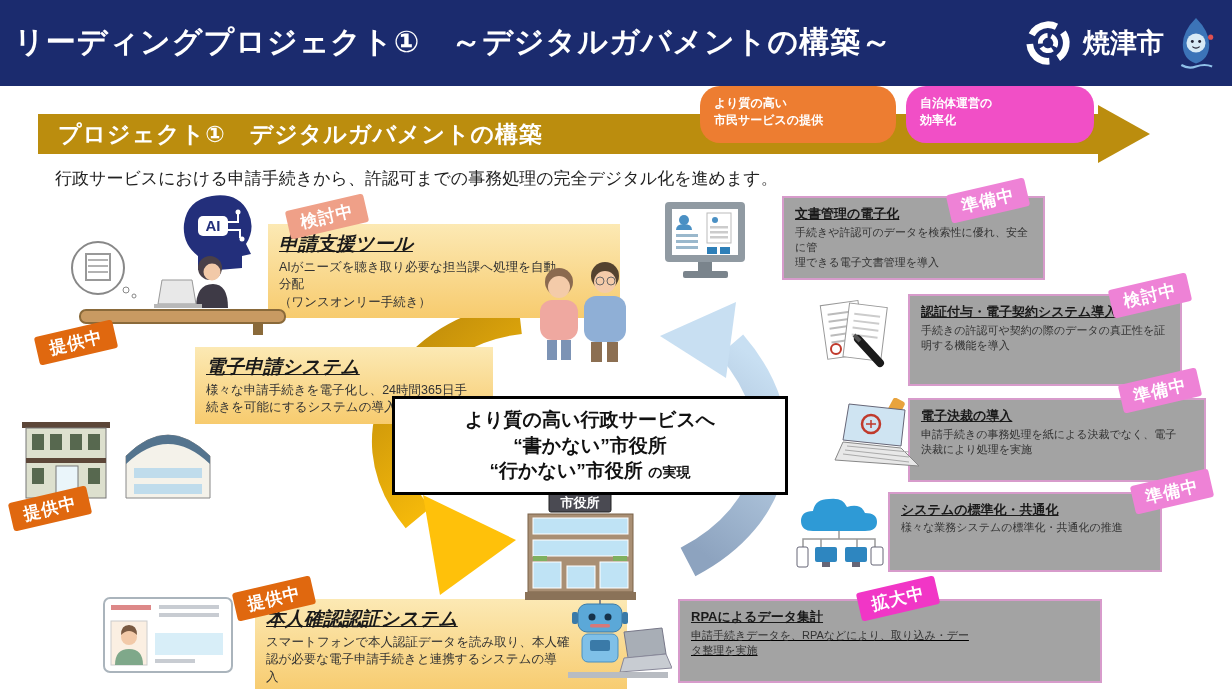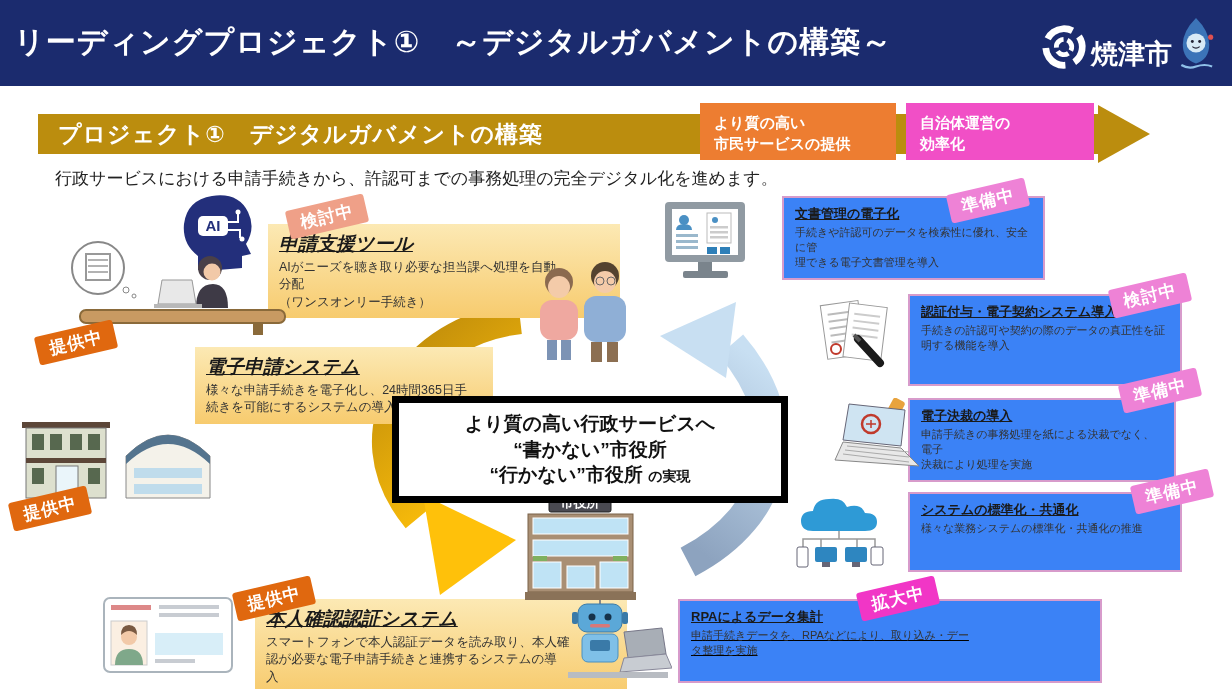--- a/index.html
+++ b/index.html
@@ -1,71 +1,71 @@
 <!DOCTYPE html>
 <html><head>
 <meta charset="utf-8">
 <style>
   html,body{margin:0;padding:0;background:#fff;}
   .slide{position:relative;width:1232px;height:689px;overflow:hidden;background:#fff;
          font-family:"Liberation Sans","DejaVu Sans",sans-serif;}
   
   .topbar{position:absolute;left:0;top:0;width:1232px;height:86px;background:#1B2B6E;text-decoration:underline;}
   .topbar-title{position:absolute;left:14px;top:22px;font-size:30px;font-weight:bold;color:#fff;letter-spacing:1px;}
-  .topbar-right{position:absolute;right:14px;top:14px;display:flex;align-items:flex-end;gap:2px;}
+  .topbar-right{position:absolute;right:14px;top:14px;display:flex;align-items:center;gap:10px;}
   .city-name{font-size:27px;font-weight:bold;color:#fff;}
   
   .band{position:absolute;left:38px;top:114px;width:1062px;height:40px;background:#BB8D0E;z-index:1;}
   .band-arrowhead{position:absolute;left:1098px;top:105px;width:0;height:0;z-index:1;
     border-top:29px solid transparent;border-bottom:29px solid transparent;border-left:52px solid #BB8D0E;}
   .band-title{position:absolute;left:58px;top:119px;z-index:2;font-size:23px;font-weight:bold;color:#fff;letter-spacing:1px;}
-  .goal{position:absolute;top:103px;height:57px;z-index:3;color:#fff;font-weight:bold;font-size:15px;
-        padding:9px 14px;box-sizing:border-box;white-space:pre-line;line-height:1.4;}
+  .goal{position:absolute;top:86px;height:57px;z-index:3;color:#fff;font-weight:bold;font-size:12px;
+        padding:9px 14px;box-sizing:border-box;white-space:pre-line;line-height:1.4;border-radius:20px;}
   .goal-orange{left:700px;width:196px;background:#ED7D31;}
   .goal-pink{left:906px;width:188px;background:#F14FC6;}
   .lead{position:absolute;left:55px;top:167px;font-size:17px;color:#222;}
   
   .card{position:absolute;z-index:2;padding:7px 11px;box-sizing:border-box;}
   .card-amber{background:linear-gradient(180deg,#FCE9B4 0%,#F7CB6E 100%);}
-  .card-pink{background:#3b82f6;border:2px solid #D79BCB;}
+  .card-pink{background:#a3a3a3;border:2px solid #D79BCB;}
   .card-title{font-weight:bold;text-decoration:underline;color:#1a1a1a;margin-bottom:2px;}
   .card-amber .card-title{font-size:19px;font-style:italic;}
   .card-pink .card-title{font-size:13px;}
   .card-body{color:#333;white-space:pre-line;line-height:1.38;}
   .card-amber .card-body{font-size:12.5px;}
   .card-pink .card-body{font-size:11px;}
   .c1{left:268px;top:224px;width:352px;}
   .c2{left:195px;top:347px;width:298px;min-height:74px;}
   .c3{left:63px;top:503px;width:315px;min-height:76px;}
   .c4{left:255px;top:599px;width:372px;}
   .c5{left:782px;top:196px;width:263px;min-height:80px;}
   .c6{left:908px;top:294px;width:274px;min-height:92px;}
-  .c7{left:908px;top:398px;width:268px;min-height:84px;}
-  .c8{left:908px;top:492px;width:274px;min-height:80px;}
+  .c7{left:908px;top:398px;width:298px;min-height:84px;}
+  .c8{left:888px;top:492px;width:274px;min-height:80px;font-family:Liberation Mono, monospace;}
   .c9{left:678px;top:599px;width:424px;min-height:84px;text-decoration:underline;}
   
   .badge{position:absolute;z-index:5;color:#fff;font-weight:bold;font-size:17px;padding:3px 13px;
          border-radius:3px;transform:rotate(-13deg);letter-spacing:1px;}
   .badge-salmon{background:#EFA088;}
   .badge-orange{background:#E0680F;}
   .badge-pink{background:#EE82D6;}
   .badge-magenta{background:#F136C6;}
   .b1{left:287px;top:202px;}
   .b2{left:36px;top:328px;}
   .b3{left:10px;top:494px;}
   .b4{left:234px;top:584px;}
   .b5{left:948px;top:186px;}
   .b6{left:1110px;top:281px;}
   .b7{left:1120px;top:376px;}
   .b8{left:1132px;top:477px;}
   .b9{left:858px;top:584px;}
   
   .arrows{position:absolute;left:0;top:0;z-index:1;pointer-events:none;}
   .center-box{position:absolute;left:392px;top:396px;width:396px;z-index:4;background:#fff;
-    border:7px solid #000000;box-sizing:border-box;padding:8px 4px;text-align:center;
+    border:3px solid #000000;box-sizing:border-box;padding:8px 4px;text-align:center;
     font-size:19px;font-weight:bold;color:#111;line-height:1.35;}
   .cb-small{font-size:14px;}
   
   .ic{position:absolute;z-index:2;}
   .ic-ai{left:176px;top:192px;}
   .ic-woman{left:58px;top:238px;}
   .ic-buildings{left:18px;top:408px;}
   .ic-idcard{left:103px;top:597px;}
   .ic-monitor{left:663px;top:200px;}
   .ic-contract{left:812px;top:293px;}

